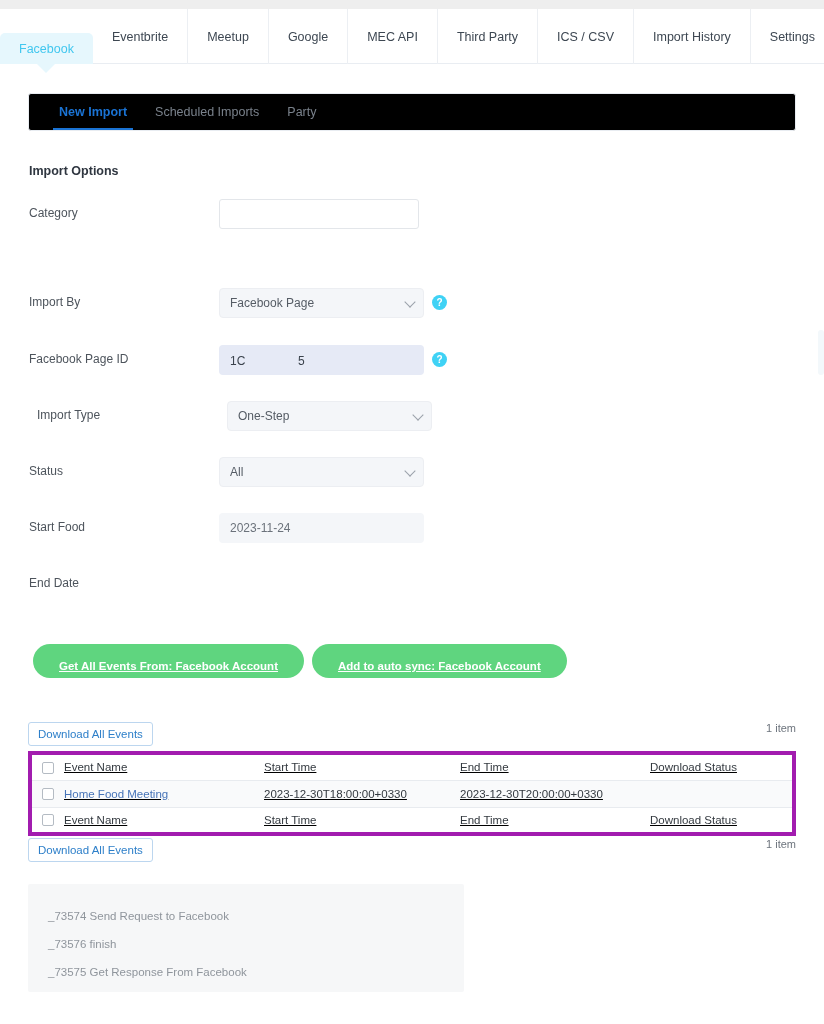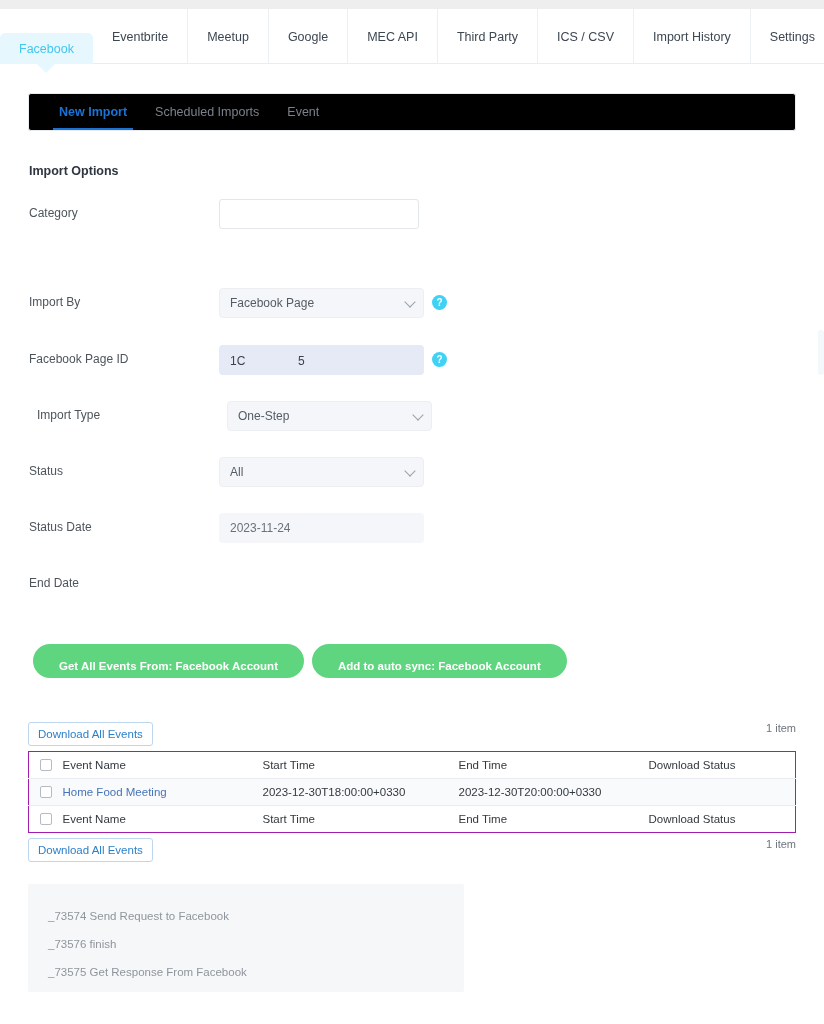--- a/index.html
+++ b/index.html
@@ -168,20 +168,21 @@
     color: #ffffff;
     border: none;
     border-radius: 22px;
     height: 34px;
     padding: 16px 26px;
     font-size: 11.5px;
     font-weight: bold;
     font-family: "Liberation Sans", sans-serif;
     cursor: pointer;
     white-space: nowrap;
+    text-decoration: underline;
   }
 
   
   .dl-bar { position: absolute; left: 28px; width: 768px; display: flex; align-items: flex-start; justify-content: space-between; }
   .btn-outline {
     background: #ffffff;
     color: #2d7fc9;
     border: 1px solid #bcd6ef;
     border-radius: 3px;
     height: 24px;
@@ -189,24 +190,25 @@
     font-size: 11.5px;
     font-family: "Liberation Sans", sans-serif;
     cursor: pointer;
     white-space: nowrap;
   }
   .item-count { font-size: 11px; color: #6d747d; }
 
   .evt-table {
     position: absolute; left: 28px; top: 751px;
     width: 768px;
-    border: 1px solid #a21caf;
+    border: 4px solid #a21caf;
     border-collapse: collapse;
     background: #fff;
     table-layout: fixed;
+    text-decoration: underline;
   }
   .evt-table tr { height: 27px; }
   .evt-table td {
     font-size: 11.5px;
     color: #33393f;
     border-bottom: 1px solid #e8ebef;
     padding: 0;
     vertical-align: middle;
   }
   .evt-table tr:last-child td { border-bottom: none; }
@@ -292,21 +294,21 @@
 
   <div class="subtab-panel">
     <div class="subtabs">
       <div class="subtab active">
           <span>New Import</span>
         </div>
       <div class="subtab">
           <span>Scheduled Imports</span>
         </div>
       <div class="subtab">
-          <span>Event</span>
+          <span>Party</span>
         </div>
     </div>
   </div>
 
   <div class="section-title">Import Options</div>
 
   <div class="field" style="top:199px;">
     <div class="field-label">Category</div>
     <div class="field-control">
       <input class="txt-input" type="text" value="" style="">
@@ -349,21 +351,21 @@
     <div class="field-label">Status</div>
     <div class="field-control">
       <div class="select-box">
         <span>All</span>
         <span class="chev"></span>
       </div>
     </div>
   </div>
 
   <div class="field" style="top:513px;">
-    <div class="field-label">Status Date</div>
+    <div class="field-label">Start Food</div>
     <div class="field-control">
       <div class="flat-input">
         <span>2023-11-24</span>
       </div>
     </div>
   </div>
 
   <div class="field" style="top:569px;">
     <div class="field-label">End Date</div>
   </div>

